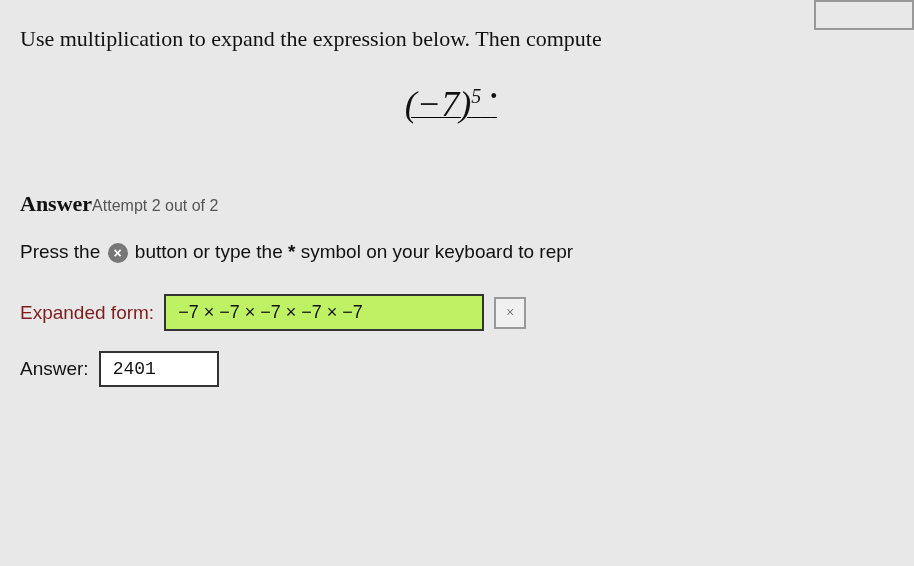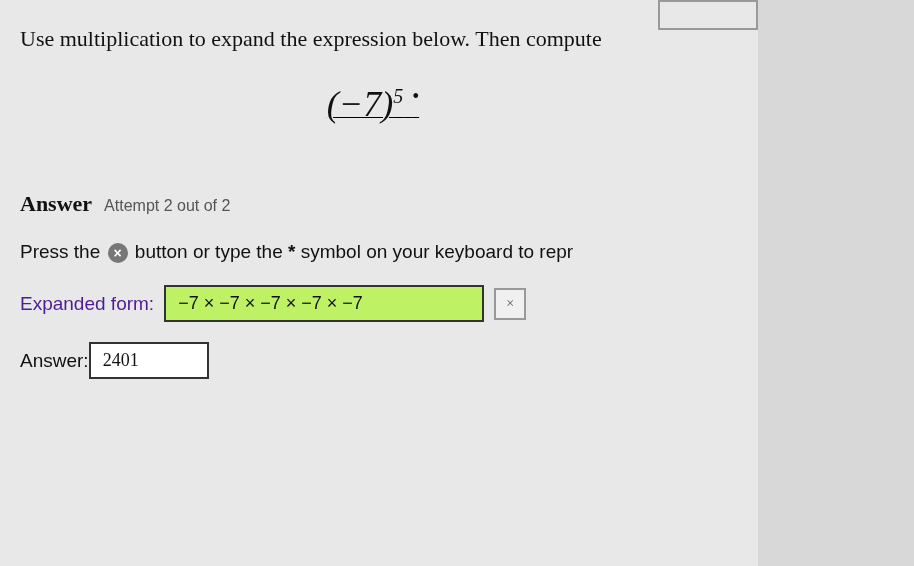--- a/index.html
+++ b/index.html
@@ -8,21 +8,21 @@
       font-family: Georgia, 'Times New Roman', serif;
       background-color: #d8d8d8;
       width: 914px;
       height: 566px;
       overflow: hidden;
       position: relative;
     }
 
     .page {
       background-color: #e8e8e8;
-      width: 758px;
+      width: 914px;
       min-height: 566px;
       padding: 24px 32px 32px 20px;
       position: relative;
     }
 
     .instruction-text {
       font-size: 22px;
       color: #111;
       margin-bottom: 28px;
       line-height: 1.4;
@@ -46,41 +46,40 @@
 
     .expression .dot {
       font-style: normal;
       font-size: 20px;
       vertical-align: super;
     }
 
     .answer-header {
       display: flex;
       align-items: baseline;
-      gap: 12px;
       margin-bottom: 20px;
     }
 
     .answer-label {
       font-size: 22px;
       font-weight: bold;
       color: #111;
     }
 
     .attempt-text {
       font-size: 16px;
       color: #555;
       font-family: Arial, sans-serif;
       margin-top: 40px;
     }
 
     .press-instruction {
       font-size: 19px;
       color: #111;
-      margin-bottom: 18px;
+      margin-bottom: 27px;
       line-height: 1.6;
       font-family: Arial, sans-serif;
     }
 
     .press-instruction .times-symbol {
       display: inline-block;
       background-color: #777;
       color: white;
       width: 20px;
       height: 20px;
@@ -95,21 +94,21 @@
 
     .expanded-form-row {
       display: flex;
       align-items: center;
       gap: 10px;
       margin-bottom: 20px;
     }
 
     .expanded-label {
       font-size: 19px;
-      color: #4c1d95;
+      color: #7f1d1d;
       font-family: Arial, sans-serif;
       white-space: nowrap;
     }
 
     .expanded-input {
       border: 2px solid #333;
       background: #bef264;
       padding: 6px 12px;
       font-size: 18px;
       font-family: Arial, sans-serif;
@@ -128,34 +127,35 @@
       justify-content: center;
       font-size: 14px;
       color: #555;
       cursor: pointer;
       flex-shrink: 0;
     }
 
     .answer-row {
       display: flex;
       align-items: center;
+      gap: 10px;
     }
 
     .answer-row-label {
       font-size: 19px;
       color: #111;
       font-family: Arial, sans-serif;
     }
 
     .answer-input {
       border: 2px solid #333;
       background: #fff;
       padding: 6px 12px;
       font-size: 18px;
-      font-family: Liberation Serif, serif;
+      font-family: Liberation Mono, monospace;
       color: #111;
       width: 120px;
       outline: none;
     }
 
     .top-right-box {
       position: absolute;
       top: 0;
       right: 0;
       width: 100px;

